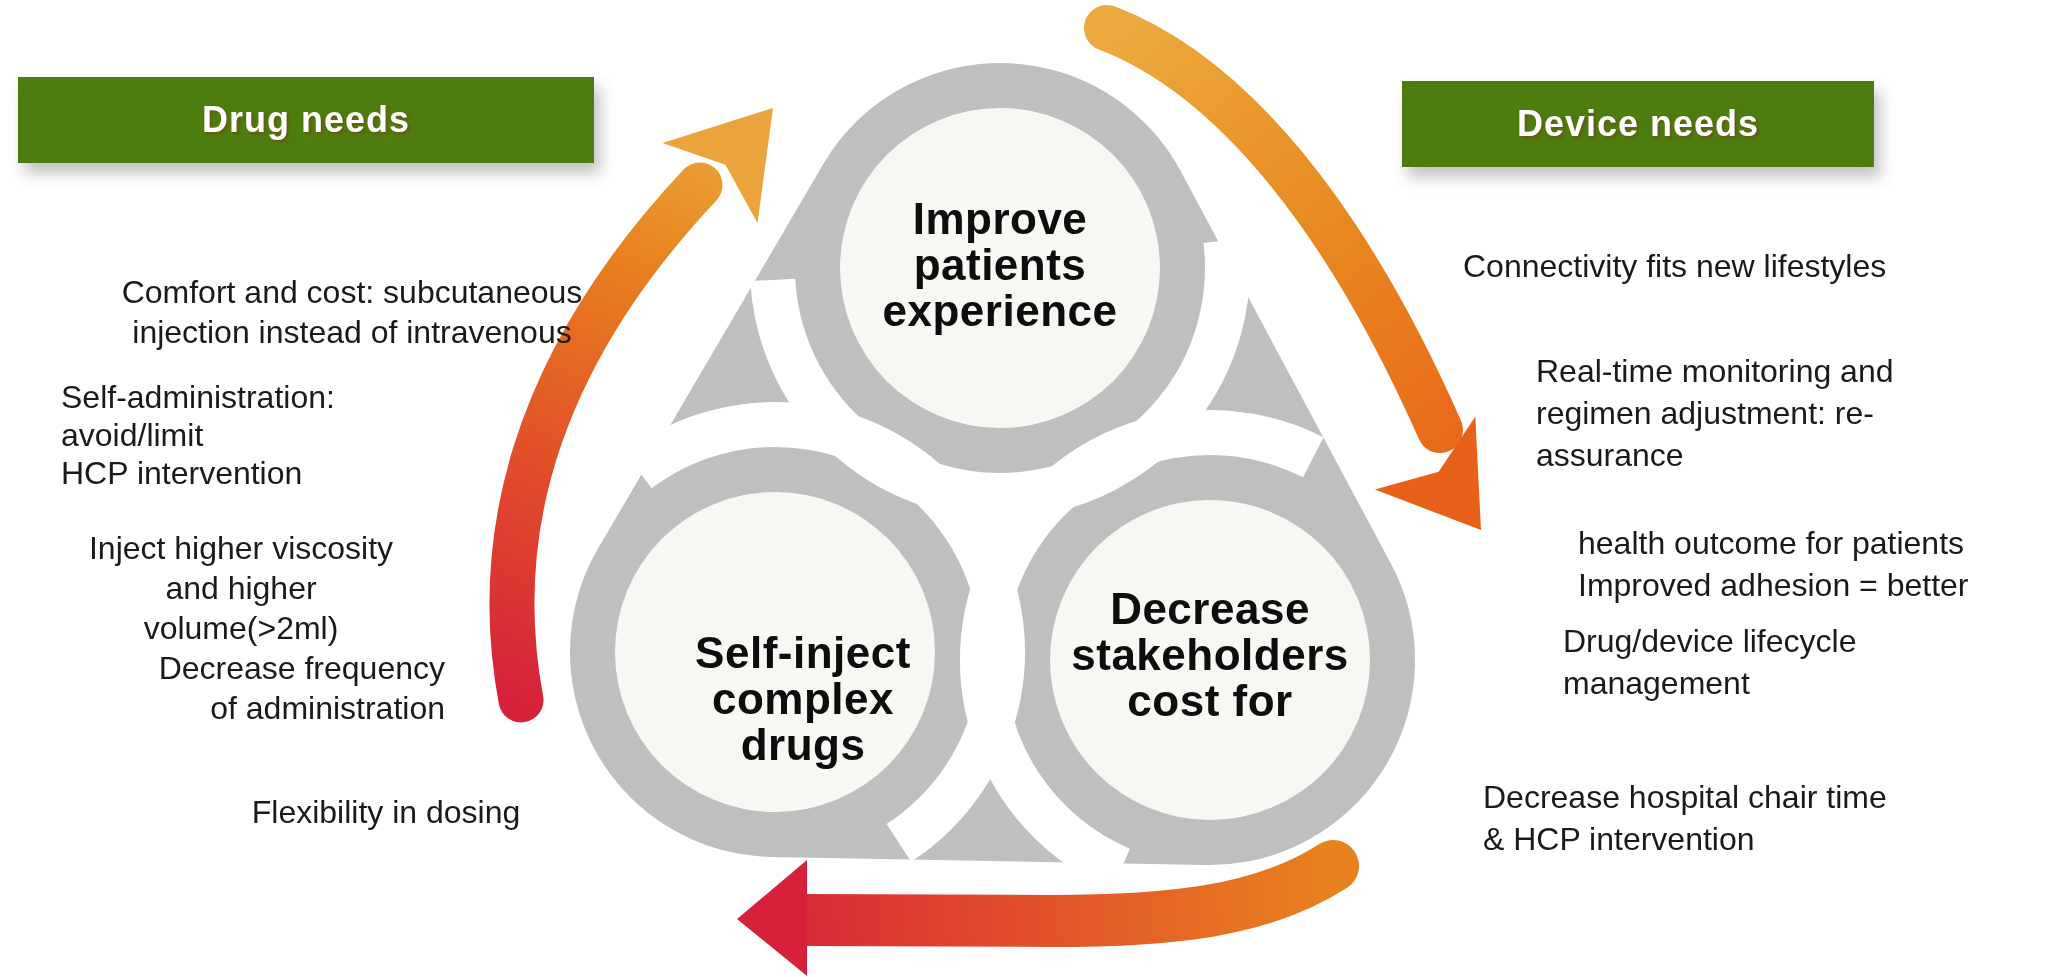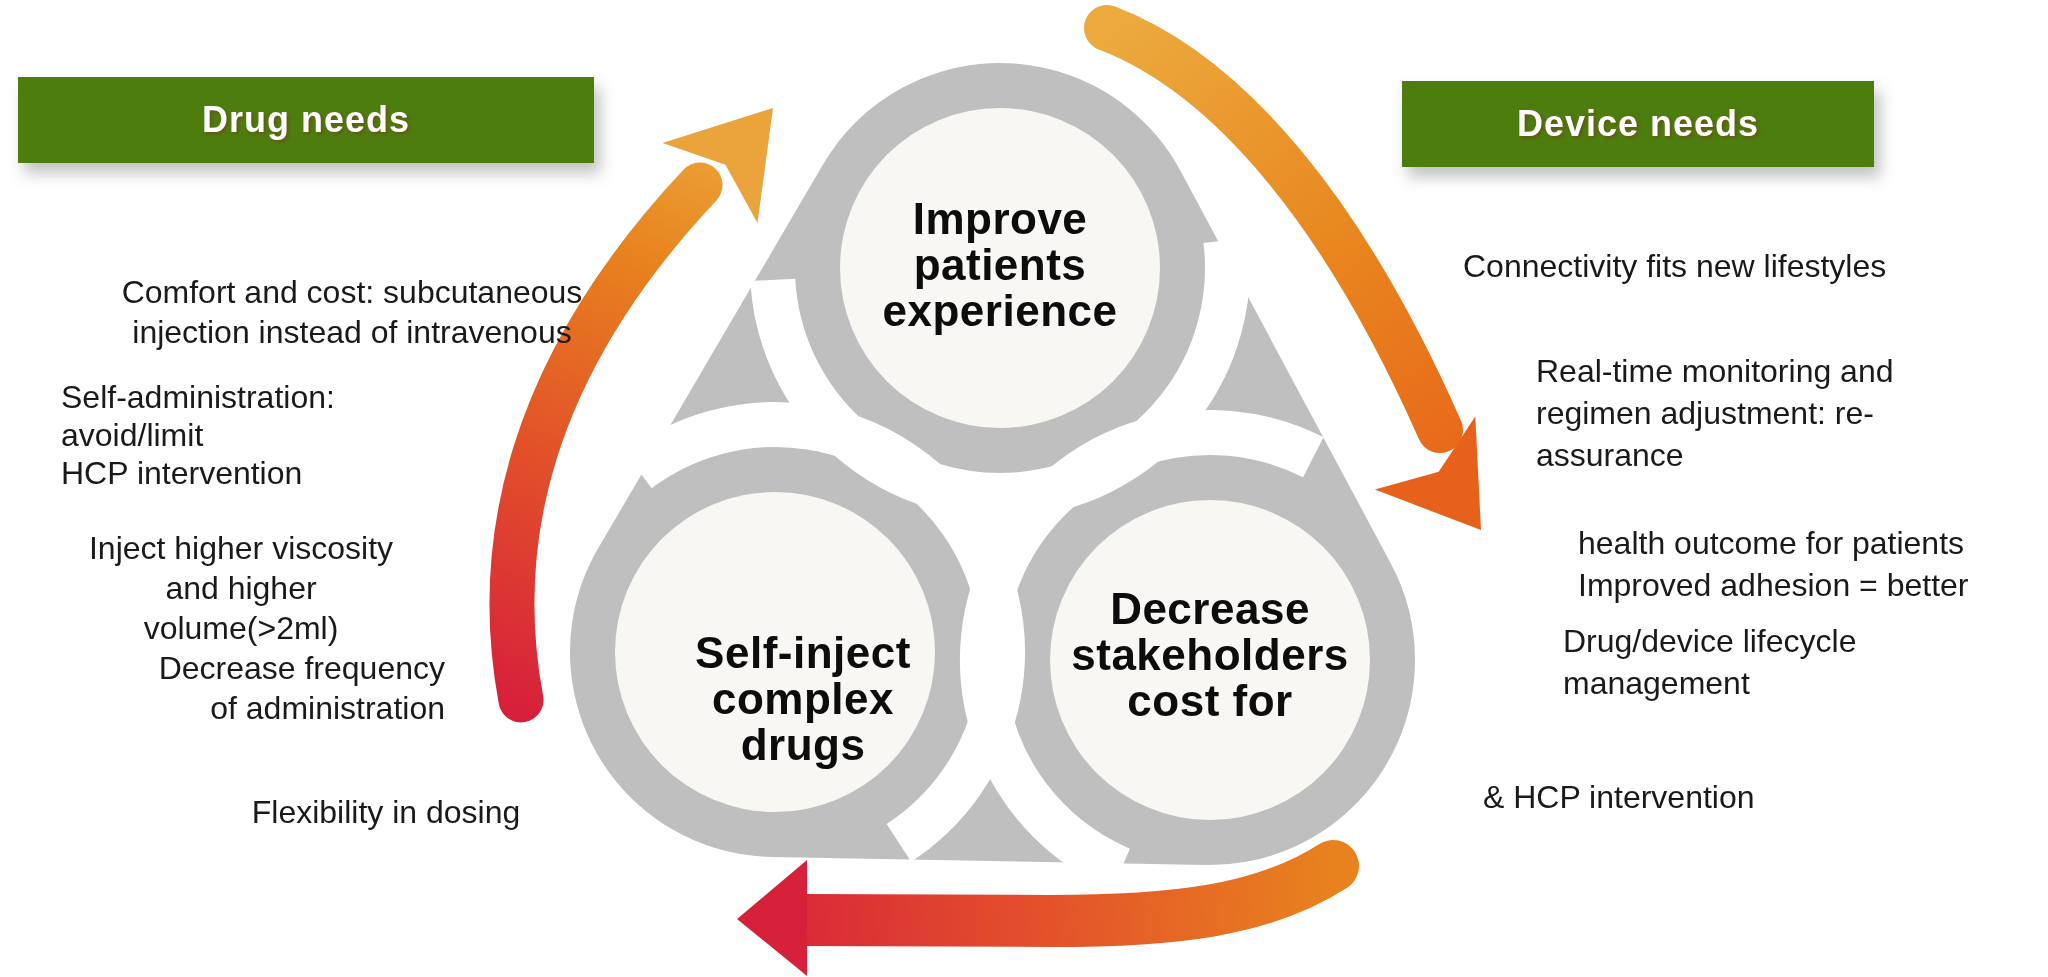--- a/index.html
+++ b/index.html
@@ -144,20 +144,21 @@
   </div>
   <div class="note r3">
     <div>health outcome for patients</div>
     <div>Improved adhesion = better</div>
   </div>
   <div class="note r4">
     <div>Drug/device lifecycle</div>
     <div>management</div>
   </div>
   <div class="note r5">
+    <div>Decrease hospital chair time</div>
     <div>&amp; HCP intervention</div>
   </div>
 
   <div class="bubble-label c-top">
     <div>Improve</div>
     <div>patients</div>
     <div>experience</div>
   </div>
   <div class="bubble-label c-bl">
     <div>Self-inject</div>

